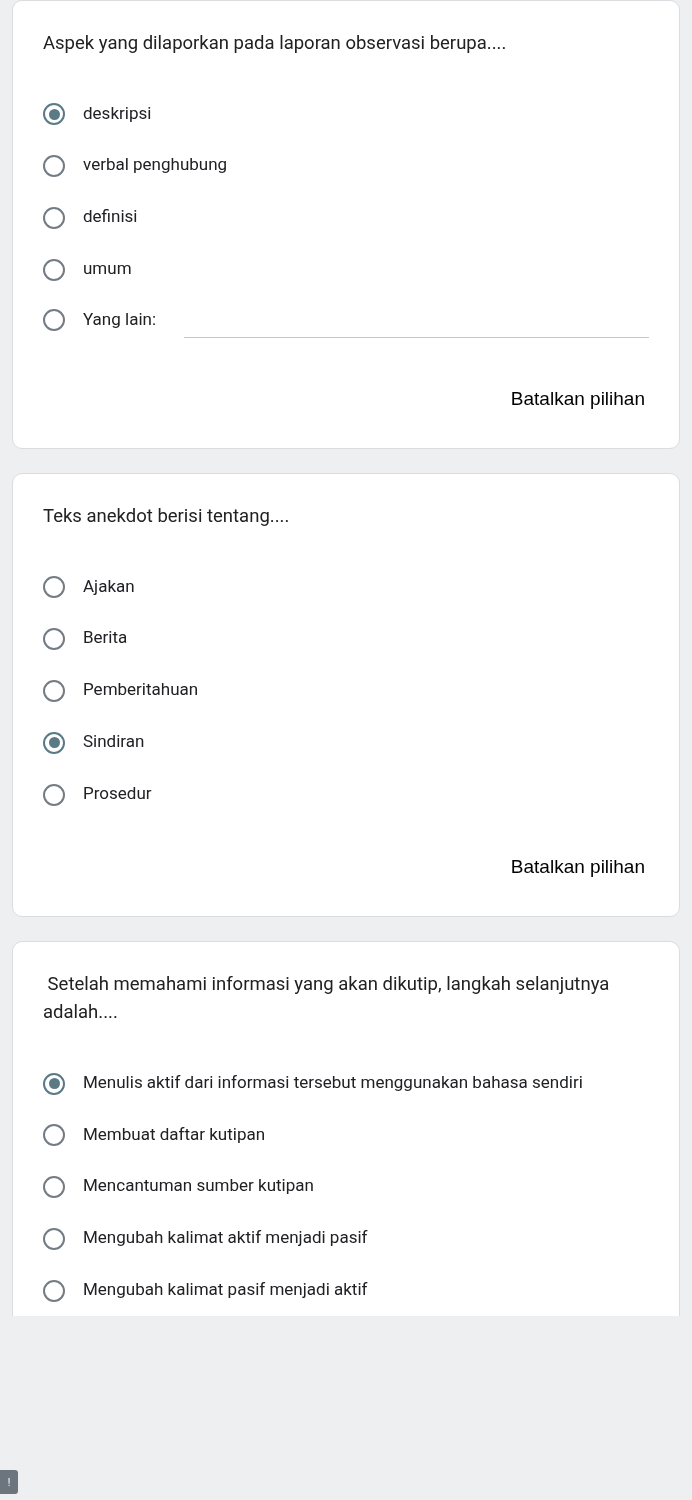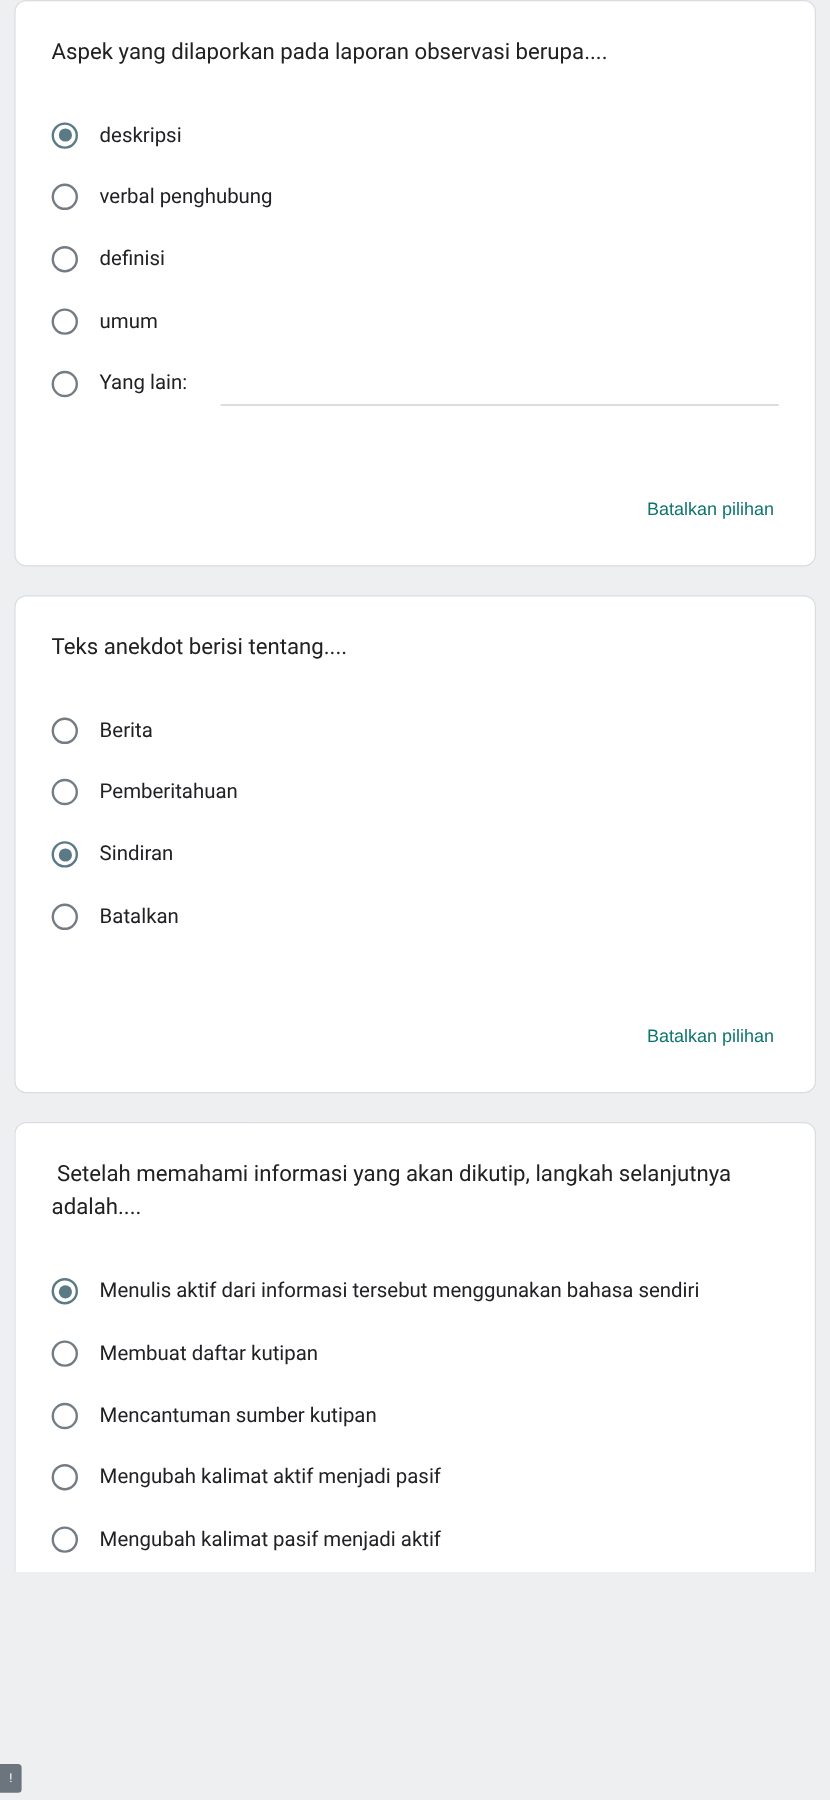--- a/index.html
+++ b/index.html
@@ -27,21 +27,21 @@
     }
     .question-text {
       font-size: 18.5px;
       line-height: 1.55;
       color: #212121;
       margin-bottom: 30px;
       font-weight: 400;
     }
     .option-row {
       display: flex;
-      align-items: flex-start;
+      align-items: flex-end;
       padding: 14px 0;
     }
     .radio {
       width: 22px;
       height: 22px;
       border-radius: 50%;
       border: 2.5px solid #737b84;
       margin-right: 18px;
       flex-shrink: 0;
       display: flex;
@@ -84,26 +84,25 @@
       background: transparent;
     }
     .action-row {
       display: flex;
       justify-content: flex-end;
       margin-top: 28px;
     }
     .clear-btn {
       background: none;
       border: none;
-      font-size: 15px;
-      color: #0f766e;
+      font-size: 19px;
+      color: #000000;
       font-weight: 500;
       cursor: pointer;
       padding: 8px 4px;
-      margin-top: 28px;
     }
     .report-strip {
       position: fixed;
       left: 0;
       bottom: 6px;
       width: 18px;
       height: 24px;
       background: #6c757d;
       border-top-right-radius: 3px;
       border-bottom-right-radius: 3px;
@@ -142,33 +141,37 @@
   </div>
   <div class="action-row">
     <button class="clear-btn">Batalkan pilihan</button>
   </div>
 </div>
 
 <div class="card">
   <div class="question-text">Teks anekdot berisi tentang....</div>
   <div class="option-row">
     <div class="radio"></div>
+    <div class="option-label">Ajakan</div>
+  </div>
+  <div class="option-row">
+    <div class="radio"></div>
     <div class="option-label">Berita</div>
   </div>
   <div class="option-row">
     <div class="radio"></div>
     <div class="option-label">Pemberitahuan</div>
   </div>
   <div class="option-row">
     <div class="radio selected"></div>
     <div class="option-label">Sindiran</div>
   </div>
   <div class="option-row">
     <div class="radio"></div>
-    <div class="option-label">Batalkan</div>
+    <div class="option-label">Prosedur</div>
   </div>
   <div class="action-row">
     <button class="clear-btn">Batalkan pilihan</button>
   </div>
 </div>
 
 <div class="card" style="padding-bottom:0;margin-bottom:12px;border-bottom:none;border-bottom-left-radius:0;border-bottom-right-radius:0;">
   <div class="question-text">&nbsp;Setelah memahami informasi yang akan dikutip, langkah selanjutnya adalah....</div>
   <div class="option-row">
     <div class="radio selected"></div>

